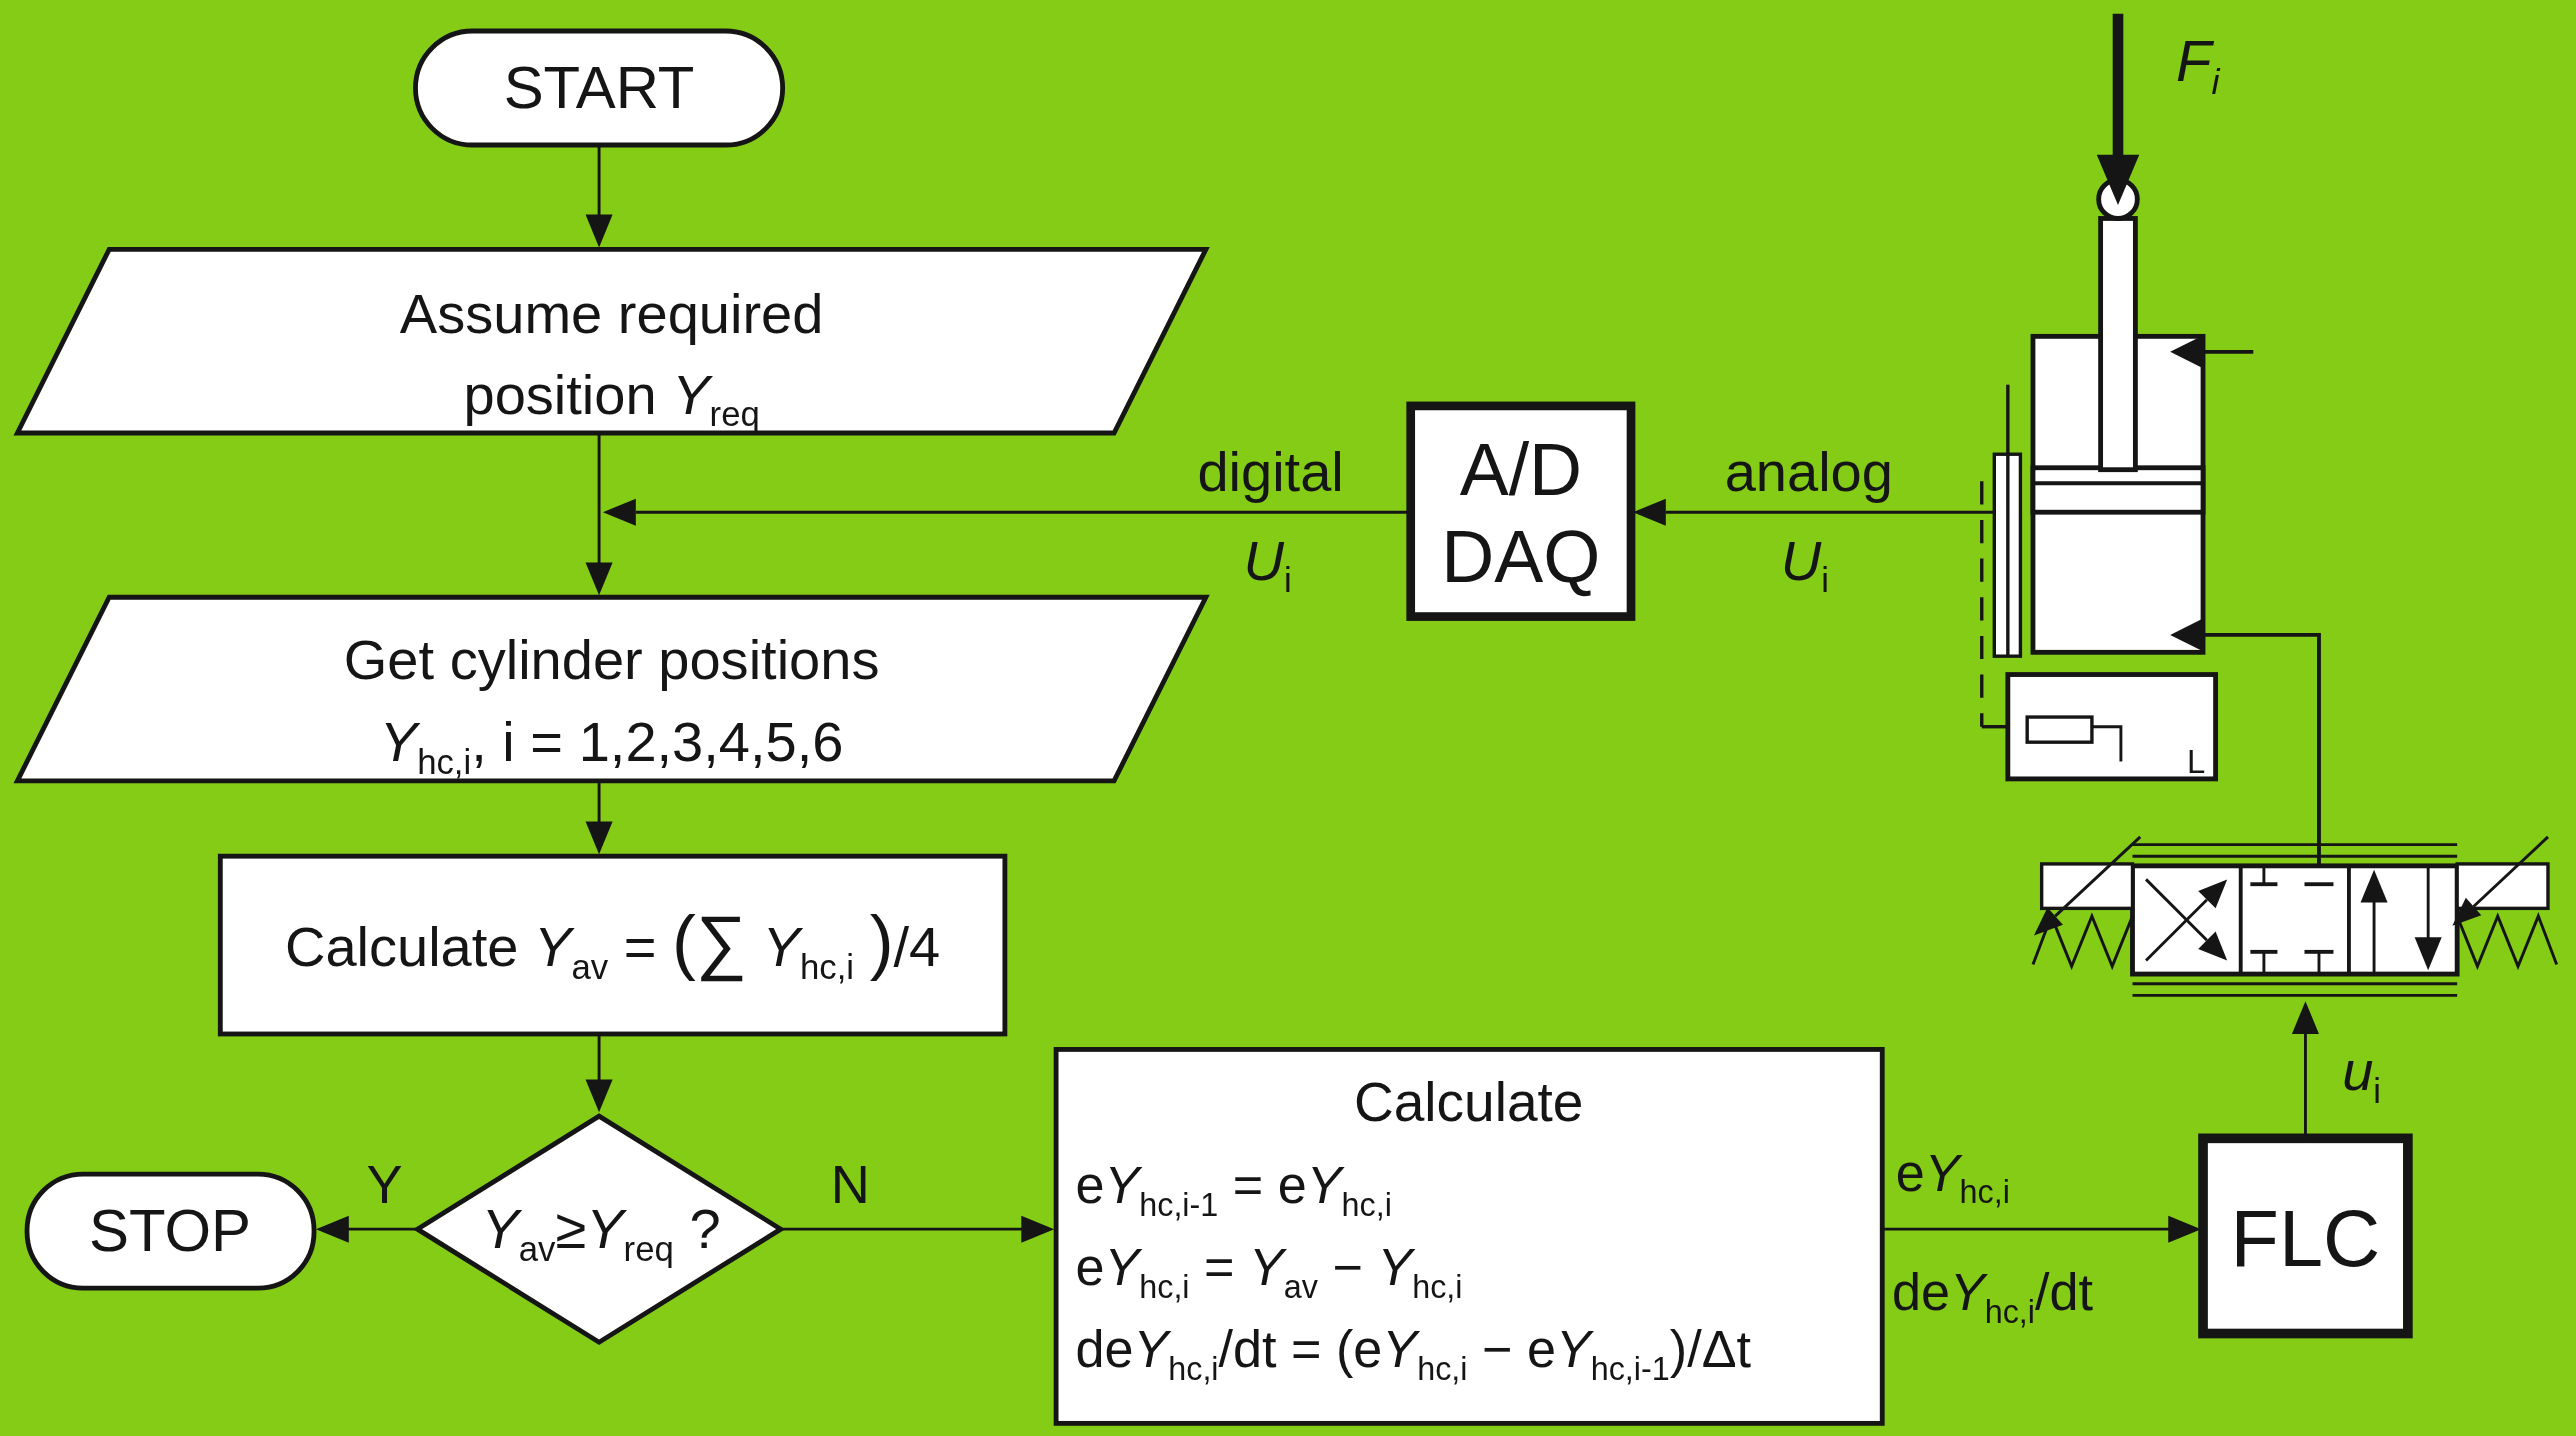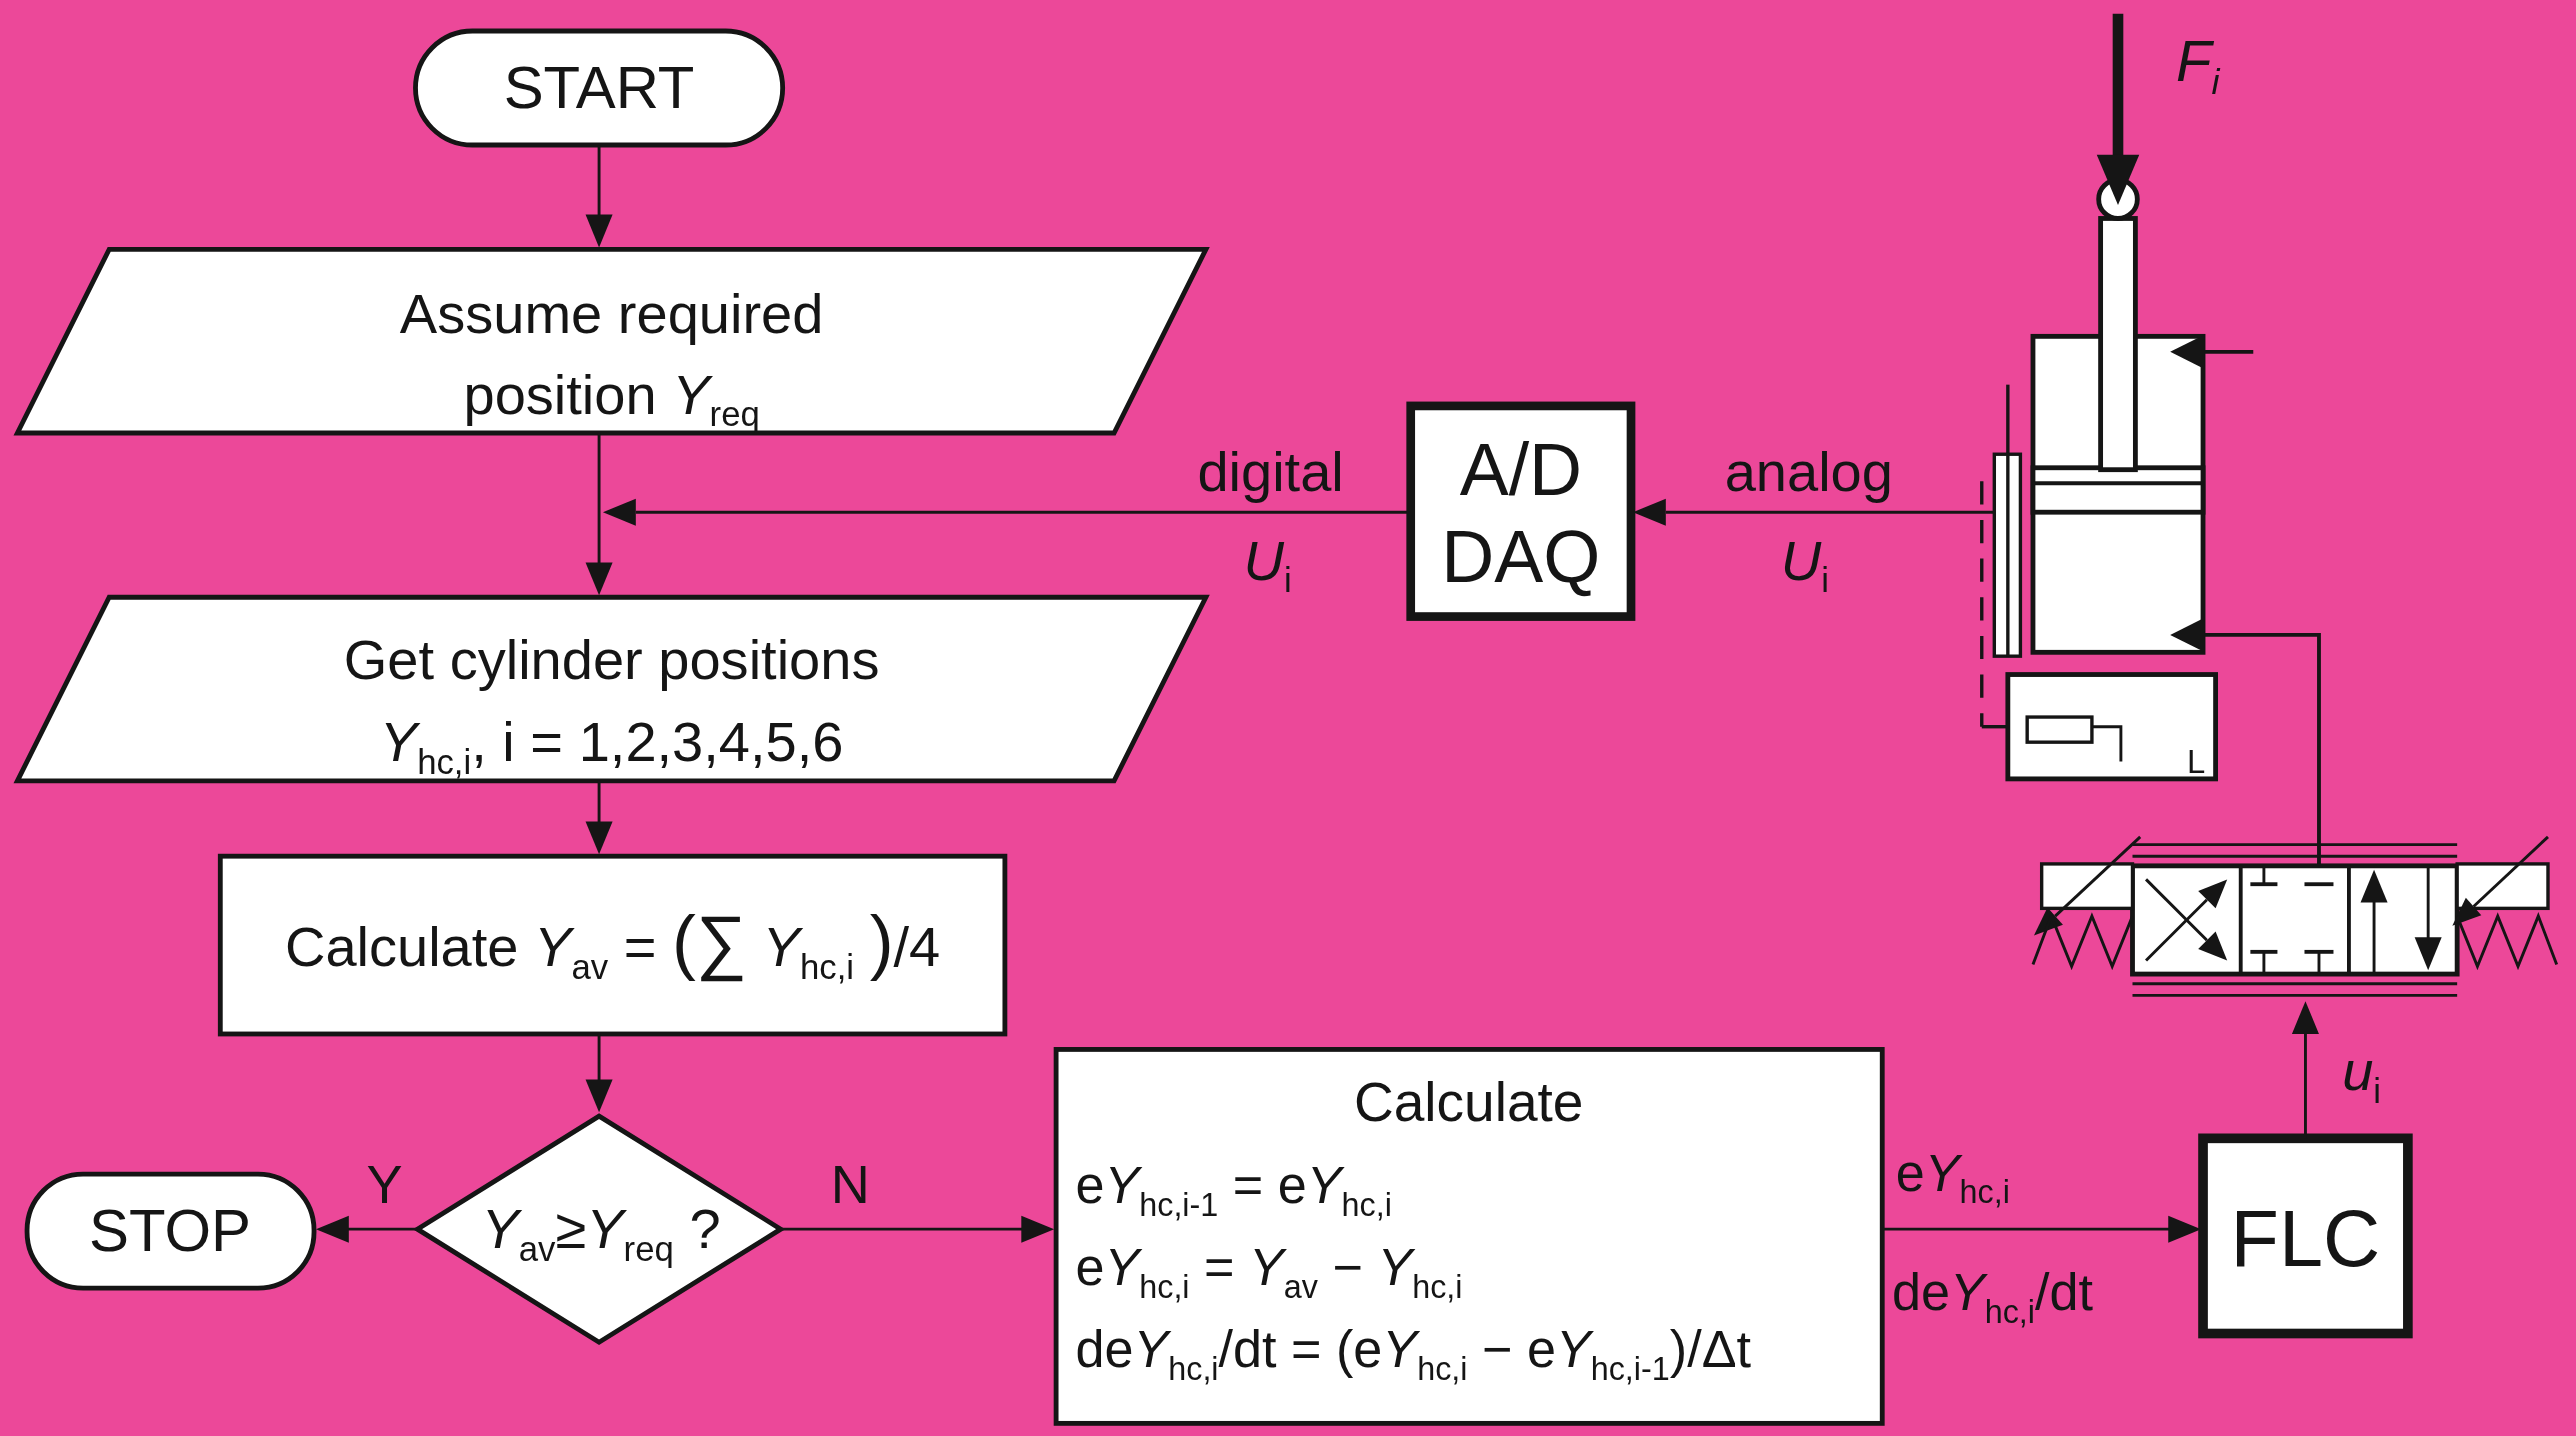--- a/index.html
+++ b/index.html
@@ -1,16 +1,16 @@
 <!DOCTYPE html>
 <html><head>
 <meta charset="utf-8">
 <style>
   html,body{margin:0;padding:0;background:#ffffff;}
-  .stage{width:2576px;height:1437px;position:relative;background:#ec4899;}
+  .stage{width:2576px;height:1437px;position:relative;background:#84cc16;}
   svg{display:block;}
   text{font-family:"Liberation Sans","DejaVu Sans",sans-serif;fill:#151515;}
   .ln{stroke:#151515;stroke-width:3;fill:none;}
   .ln2{stroke:#151515;stroke-width:4;fill:none;}
   .shape{stroke:#151515;stroke-width:5;fill:#ffffff;}
   .thin{stroke:#151515;stroke-width:3.5;fill:#ffffff;}
   .thick{stroke:#151515;stroke-width:9;fill:#ffffff;}
   .thick2{stroke:#151515;stroke-width:10;fill:#ffffff;}
   .ah{fill:#151515;stroke:none;}
   .dash{stroke:#151515;stroke-width:3.5;fill:none;stroke-dasharray:24 16;}

